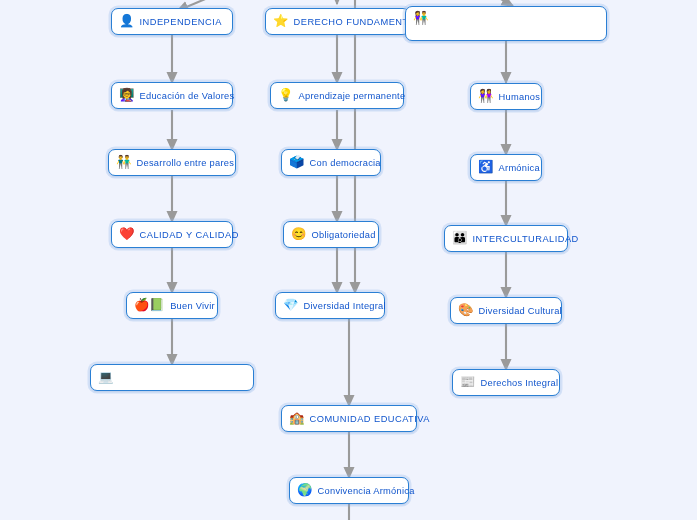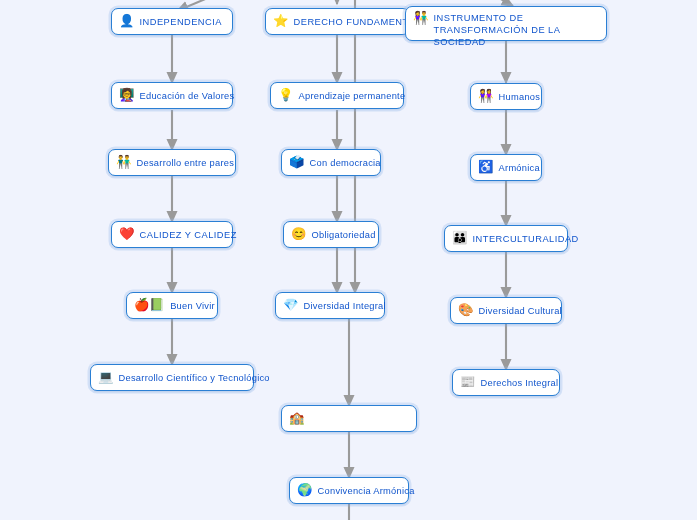--- a/index.html
+++ b/index.html
@@ -118,31 +118,30 @@
     <span class="lbl">Educación de Valores</span>
   </div>
 
   <div class="node" style="left:108px; top:149px; width:128px; height:27px;">
     <span class="emoji">👬</span>
     <span class="lbl">Desarrollo entre pares</span>
   </div>
 
   <div class="node caps" style="left:111px; top:221px; width:122px; height:27px;">
     <span class="emoji">❤️</span>
-    <span class="lbl">CALIDEZ Y CALIDEZ</span>
+    <span class="lbl">CALIDAD Y CALIDAD</span>
   </div>
 
   <div class="node" style="left:126px; top:292px; width:92px; height:27px;">
     <span class="emoji dbl">🍎📗</span>
     <span class="lbl">Buen Vivir</span>
   </div>
 
   <div class="node" style="left:90px; top:364px; width:164px; height:27px;">
     <span class="emoji">💻</span>
-    <span class="lbl">Desarrollo Científico y Tecnológico</span>
   </div>
 
   <div class="node caps" style="left:265px; top:8px; width:145px; height:27px;">
     <span class="emoji">⭐</span>
     <span class="lbl">DERECHO FUNDAMENTAL</span>
   </div>
 
   <div class="node" style="left:270px; top:82px; width:134px; height:27px;">
     <span class="emoji">💡</span>
     <span class="lbl">Aprendizaje permanente</span>
@@ -158,30 +157,30 @@
     <span class="lbl">Obligatoriedad</span>
   </div>
 
   <div class="node" style="left:275px; top:292px; width:110px; height:27px;">
     <span class="emoji">💎</span>
     <span class="lbl">Diversidad Integral</span>
   </div>
 
   <div class="node caps" style="left:281px; top:405px; width:136px; height:27px;">
     <span class="emoji">🏫</span>
+    <span class="lbl">COMUNIDAD EDUCATIVA</span>
   </div>
 
   <div class="node" style="left:289px; top:477px; width:120px; height:27px;">
     <span class="emoji">🌍</span>
     <span class="lbl">Convivencia Armónica</span>
   </div>
 
   <div class="node caps wrap" style="left:405px; top:6px; width:202px; height:35px; padding-top:5px;">
     <span class="emoji">👫</span>
-    <span class="lbl">INSTRUMENTO DE TRANSFORMACIÓN DE LA SOCIEDAD</span>
   </div>
 
   <div class="node" style="left:470px; top:83px; width:72px; height:27px;">
     <span class="emoji">👭</span>
     <span class="lbl">Humanos</span>
   </div>
 
   <div class="node" style="left:470px; top:154px; width:72px; height:27px;">
     <span class="emoji">♿</span>
     <span class="lbl">Armónica</span>

